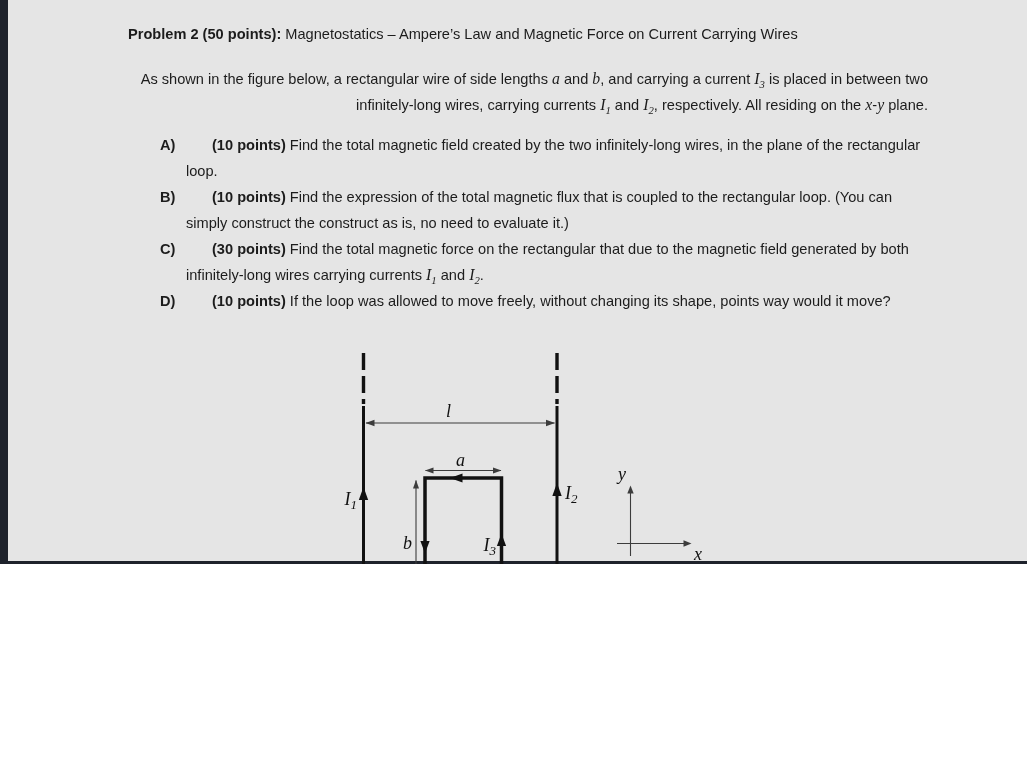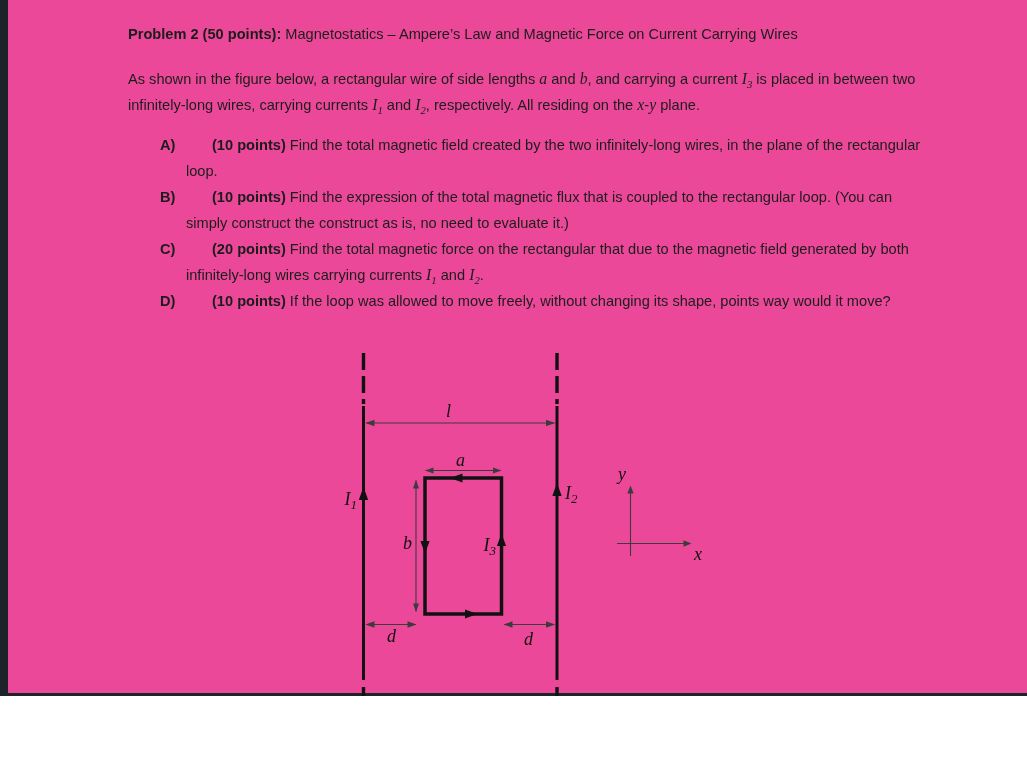--- a/index.html
+++ b/index.html
@@ -1,28 +1,28 @@
 <!DOCTYPE html>
 <html><head>
 <meta charset="utf-8">
 <style>
   html,body { margin:0; padding:0; background:#ffffff; }
   .page {
-    position:relative; width:1027px; height:696px;
-    background:#ec4899; overflow:hidden;
+    position:relative; width:1027px; height:564px;
+    background:#e5e5e5; overflow:hidden;
     font-family:"Liberation Sans", sans-serif;
     color:#1c1c1c;
   }
   .edge-left  { position:absolute; left:0; top:0; width:8px; height:769px; background:#1e222b; }
   .edge-bottom{ position:absolute; left:0; bottom:0; width:1027px; height:3px; background:#1e222b; }
 
   .title { position:absolute; left:128px; top:26px; width:820px; font-size:14.6px; white-space:nowrap; }
   .title .bold { font-weight:700; }
 
-  .intro { position:absolute; left:128px; top:66px; width:800px; font-size:14.6px; line-height:26px; margin:0; }
+  .intro { position:absolute; left:128px; top:66px; width:800px; font-size:14.6px; line-height:26px; margin:0;text-align:right; }
 
   .parts { position:absolute; left:160px; top:132px; width:772px; margin:0; padding:0; list-style:none;
            font-size:14.6px; line-height:26px; }
   .part { position:relative; padding-left:26px; }
   .part-letter { position:absolute; left:0; top:0; font-weight:700; }
   .pts { font-weight:700;margin-left:26px; }
 
   sub { font-size:0.68em; line-height:0; }
   i.mvar { font-family:"Liberation Serif", serif; font-style:italic; font-size:1.08em; }
 
@@ -46,21 +46,21 @@
   <div class="edge-left"></div>
   <div class="edge-bottom"></div>
 
   <div class="title"><span class="bold">Problem 2 (50 points):</span><span> Magnetostatics – Ampere’s Law and Magnetic Force on Current Carrying Wires</span></div>
 
   <p class="intro"><span>As shown in the figure below, a rectangular wire of side lengths </span><i class="mvar">a</i><span> and </span><i class="mvar">b</i><span>, and carrying a current </span><i class="mvar">I<sub>3</sub></i><span> is placed in between two infinitely-long wires, carrying currents </span><i class="mvar">I<sub>1</sub></i><span> and </span><i class="mvar">I<sub>2</sub></i><span>, respectively. All residing on the </span><i class="mvar">x</i><span>-</span><i class="mvar">y</i><span> plane.</span></p>
 
   <ol class="parts">
     <li class="part"><span class="part-letter">A)</span><span class="pts">(10 points)</span><span><span> Find the total magnetic field created by the two infinitely-long wires, in the plane of the rectangular loop.</span></span></li>
     <li class="part"><span class="part-letter">B)</span><span class="pts">(10 points)</span><span><span> Find the expression of the total magnetic flux that is coupled to the rectangular loop. (You can simply construct the construct as is, no need to evaluate it.)</span></span></li>
-    <li class="part"><span class="part-letter">C)</span><span class="pts">(20 points)</span><span><span> Find the total magnetic force on the rectangular that due to the magnetic field generated by both infinitely-long wires carrying currents </span><i class="mvar">I<sub>1</sub></i><span> and </span><i class="mvar">I<sub>2</sub></i><span>.</span></span></li>
+    <li class="part"><span class="part-letter">C)</span><span class="pts">(30 points)</span><span><span> Find the total magnetic force on the rectangular that due to the magnetic field generated by both infinitely-long wires carrying currents </span><i class="mvar">I<sub>1</sub></i><span> and </span><i class="mvar">I<sub>2</sub></i><span>.</span></span></li>
     <li class="part"><span class="part-letter">D)</span><span class="pts">(10 points)</span><span><span> If the loop was allowed to move freely, without changing its shape, points way would it move?</span></span></li>
   </ol>
 
   <div class="figure">
     <svg width="390" height="380" viewBox="330 345 390 380" xmlns="http://www.w3.org/2000/svg">
 
       <g>
         <line class="dashT" x1="363.5" y1="353" x2="363.5" y2="404"></line>
         <line class="wire" x1="363.5" y1="406" x2="363.5" y2="680"></line>
         <line class="dashB" x1="363.5" y1="687" x2="363.5" y2="718"></line>

